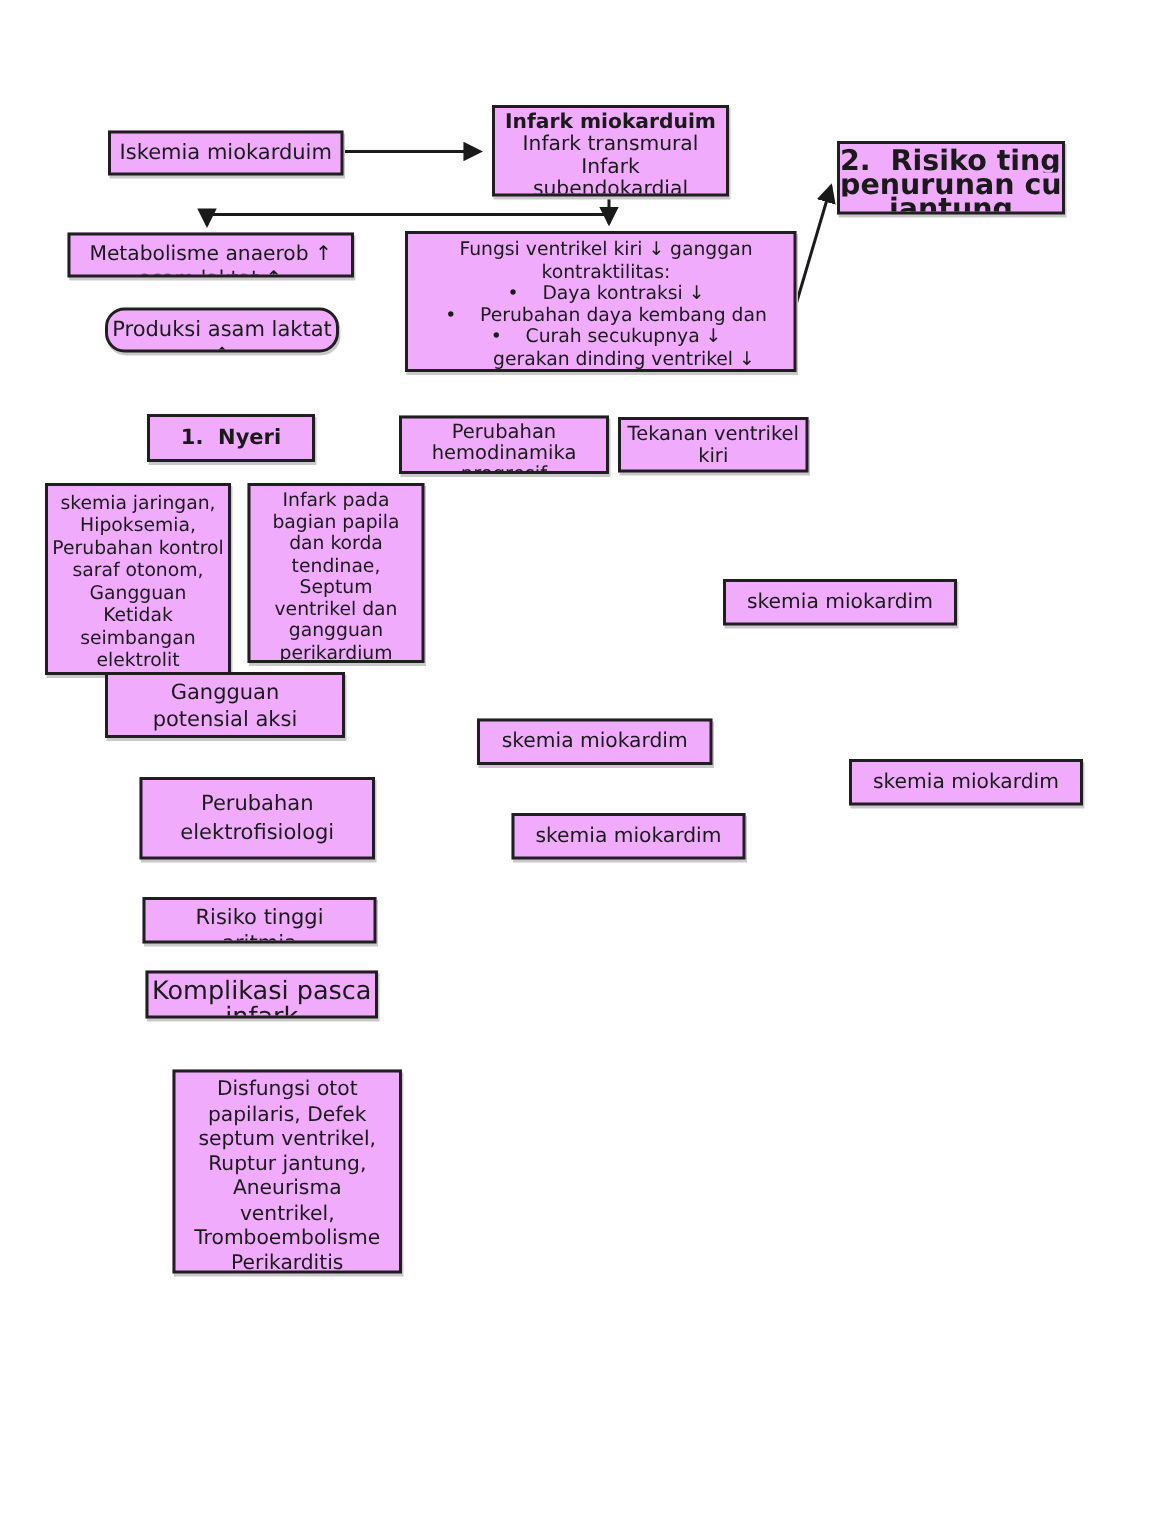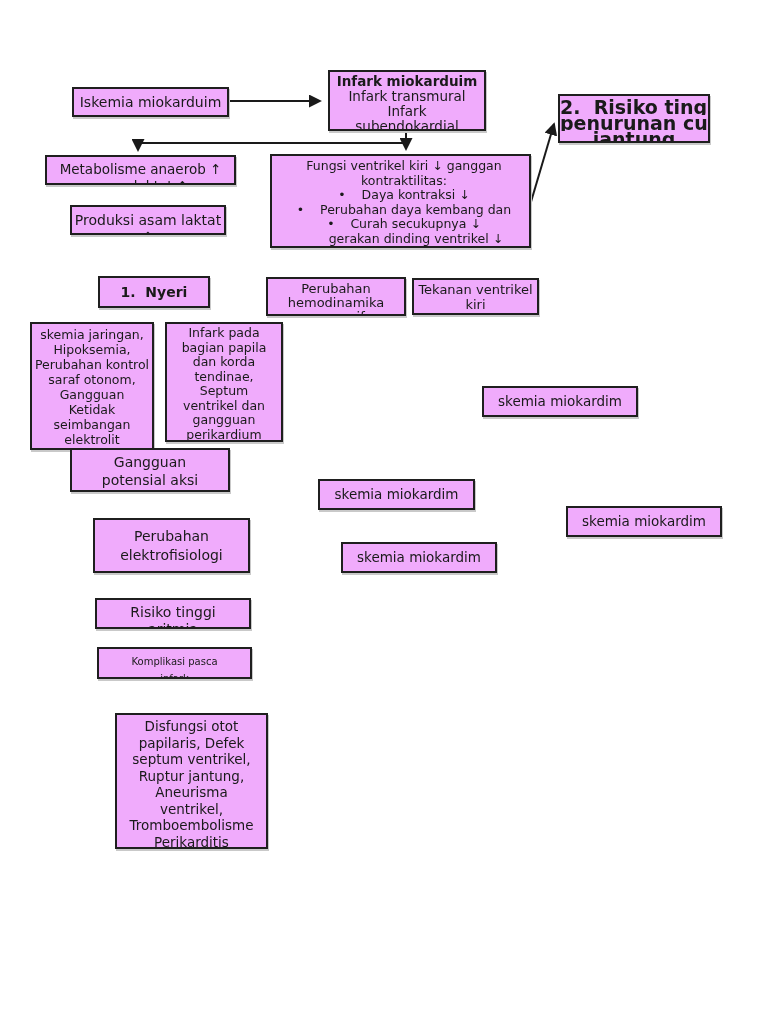--- a/index.html
+++ b/index.html
@@ -73,21 +73,21 @@
       </div>
       <div class="box align-left" style="left: 270px; top: 154px; width: 261px; height: 94px; font-size: 12.5px; line-height: 14.5px; padding-top: 3px; padding-left: 7px;">
         <div class="line">Fungsi ventrikel kiri ↓ ganggan</div>
         <div class="line">kontraktilitas:</div>
         <div class="line">•    Daya kontraksi ↓</div>
         <div class="line">•    Perubahan daya kembang dan</div>
         <div class="line">•    Curah secukupnya ↓</div>
         <div class="line">      gerakan dinding ventrikel ↓</div>
         <div class="line">•    LVEDP ↓ dan RVEDP ↑</div>
       </div>
-      <div class="box align-center" style="left: 70px; top: 205px; width: 156px; height: 30px; font-size: 14px; line-height: 17px; padding-top: 5px;">
+      <div class="box align-center" style="left: 70px; top: 205px; width: 156px; height: 30px; font-size: 14px; line-height: 17px; padding-top: 5px; border-radius: 13px;">
         <div class="line">Produksi asam laktat</div>
         <div class="line">↑</div>
       </div>
       <div class="box align-center" style="left: 82px; top: 276px; width: 112px; height: 32px; font-size: 14px; line-height: 18px; padding-top: 5px; margin-left: 16px;">
         <div class="line" style="font-weight: bold;">1.  Nyeri</div>
       </div>
       <div class="box align-center" style="left: 266px; top: 277px; width: 140px; height: 39px; font-size: 13px; line-height: 14px; padding-top: 3px;">
         <div class="line">Perubahan</div>
         <div class="line">hemodinamika</div>
         <div class="line">progresif</div>
@@ -133,21 +133,21 @@
         <div class="line">Perubahan</div>
         <div class="line">elektrofisiologi</div>
       </div>
       <div class="box align-center" style="left: 341px; top: 542px; width: 156px; height: 31px; font-size: 13.5px; line-height: 17px; padding-top: 5px;">
         <div class="line">skemia miokardim</div>
       </div>
       <div class="box align-center" style="left: 95px; top: 598px; width: 156px; height: 31px; font-size: 14px; line-height: 17px; padding-top: 4px;">
         <div class="line">Risiko tinggi</div>
         <div class="line">aritmia</div>
       </div>
-      <div class="box align-center" style="left: 97px; top: 647px; width: 155px; height: 32px; font-size: 10px; line-height: 17px; padding-top: 4px;">
+      <div class="box align-center" style="left: 97px; top: 647px; width: 155px; height: 32px; font-size: 17px; line-height: 17px; padding-top: 4px;">
         <div class="line">Komplikasi pasca</div>
         <div class="line">infark</div>
       </div>
       <div class="box align-center" style="left: 115px; top: 713px; width: 153px; height: 136px; font-size: 13.5px; line-height: 16.5px; padding-top: 3px;">
         <div class="line">Disfungsi otot</div>
         <div class="line">papilaris, Defek</div>
         <div class="line">septum ventrikel,</div>
         <div class="line">Ruptur jantung,</div>
         <div class="line">Aneurisma</div>
         <div class="line">ventrikel,</div>

